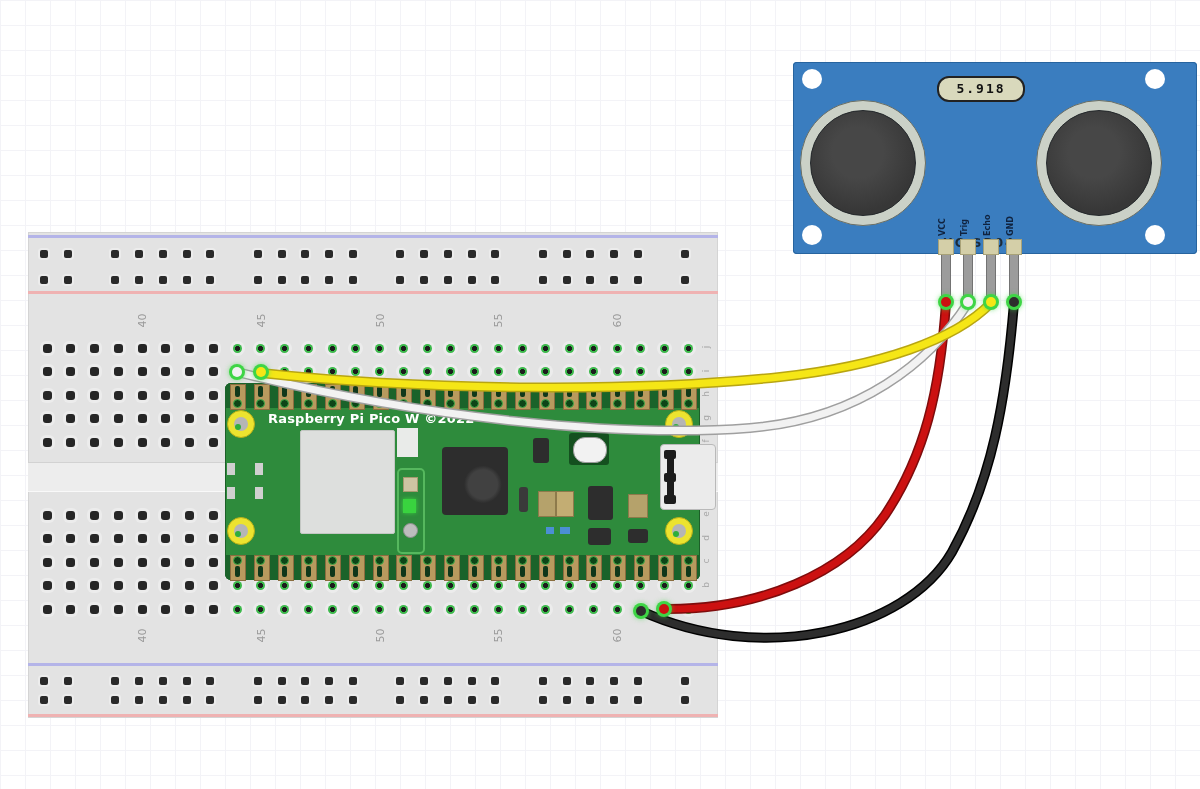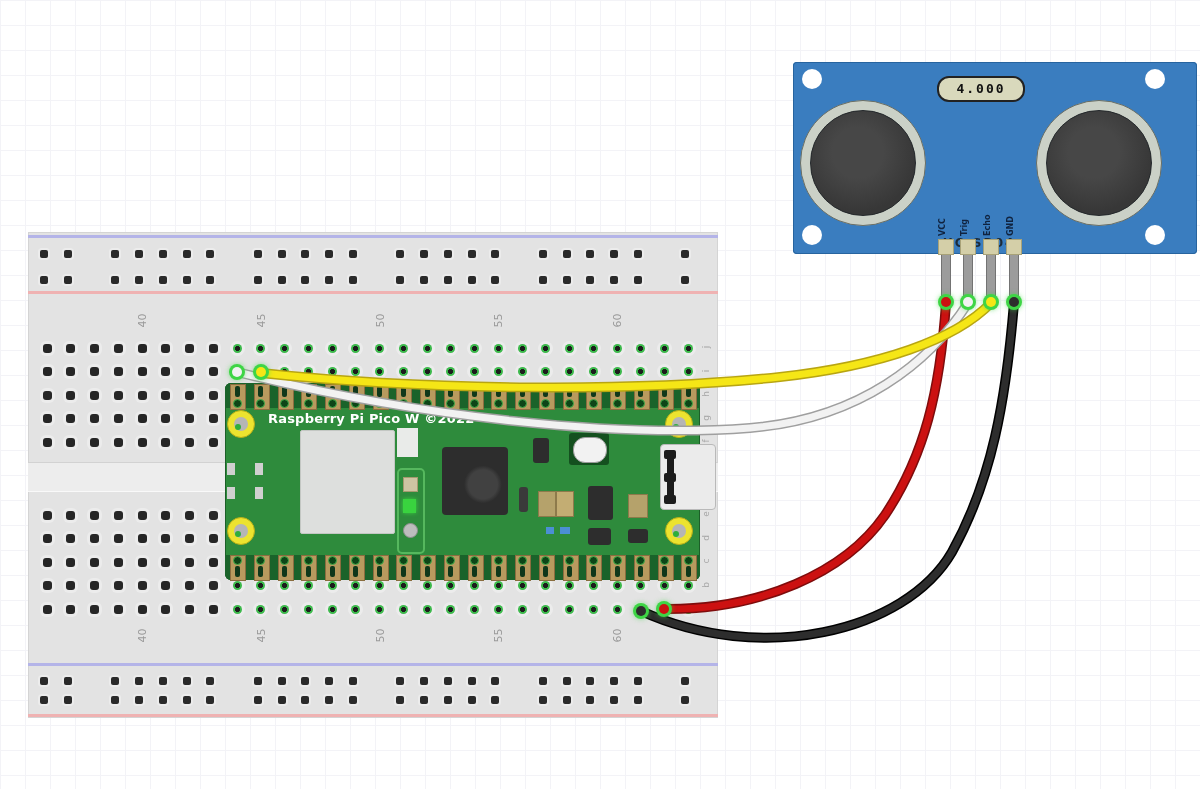--- a/index.html
+++ b/index.html
@@ -683,21 +683,21 @@
       <div class="abs bead" style="left: 256px; top: 367px; background: rgb(245, 230, 22);"></div>
       <div class="abs bead" style="left: 1009px; top: 297px; background: rgb(45, 45, 45);"></div>
       <div class="abs bead" style="left: 636px; top: 606px; background: rgb(45, 45, 45);"></div>
     </div>
 
   <div id="sensor" class="abs">
     <div class="abs sensor-hole" style="left:9px;top:7px"></div>
     <div class="abs sensor-hole" style="left:352px;top:7px"></div>
     <div class="abs sensor-hole" style="left:9px;top:163px"></div>
     <div class="abs sensor-hole" style="left:352px;top:163px"></div>
-    <div id="crystal" class="abs">4.000</div>
+    <div id="crystal" class="abs">5.918</div>
     <div class="abs transducer" style="left:7px;top:38px">
       <div class="abs transducer-inner"></div>
     </div>
     <div class="abs transducer" style="left:243px;top:38px">
       <div class="abs transducer-inner"></div>
     </div>
     <div id="sensor-name" class="abs">HC-SR04</div>
     <div id="sensor-pads">
         <div class="abs sensor-pad" style="left: 145px; top: 177px;"></div>
         <div class="abs sensor-pad" style="left: 167px; top: 177px;"></div>

